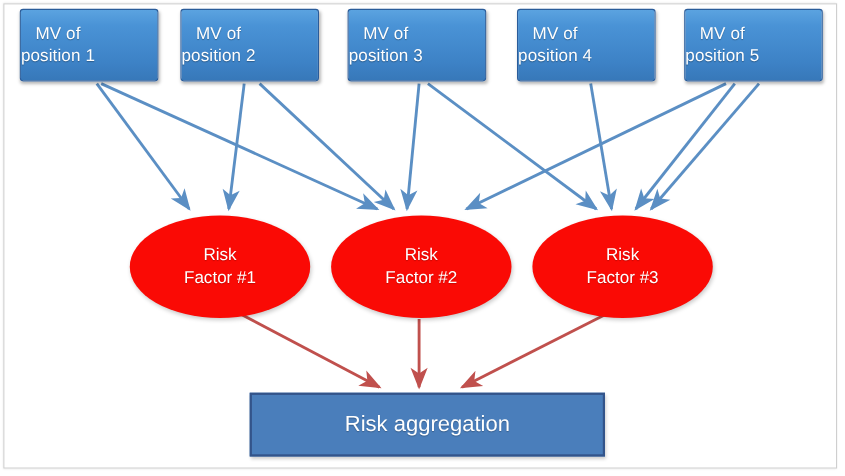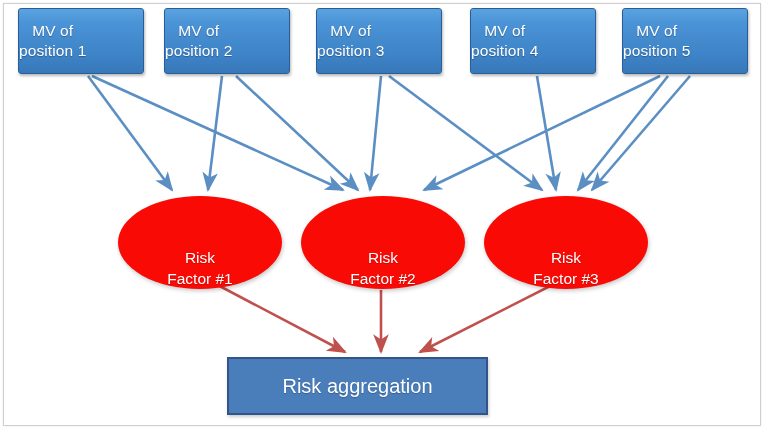--- a/index.html
+++ b/index.html
@@ -57,37 +57,37 @@
 
   
   .rf-ellipse {
     position: absolute;
     width: 164px;
     height: 93px;
     border-radius: 50%;
     background: #fa0a05;
     color: #ffffff;
     display: flex;
-    align-items: flex-end;
+    align-items: center;
     justify-content: center;
     text-align: center;
     font-size: 15.5px;
     line-height: 1.32;
     text-shadow: 0 1px 1px rgba(0,0,0,0.22);
     box-shadow: 1px 2px 4px rgba(0,0,0,0.22);
     box-sizing: border-box;
   }
   .rf-ellipse .rf-label { white-space: pre-line; }
 
   
   #agg-box {
     position: absolute;
     left: 227px;
     top: 357px;
-    width: 261px;
+    width: 323px;
     height: 58px;
     background: #4a7ebb;
     border: 2px solid #33548a;
     color: #ffffff;
     display: flex;
     align-items: center;
     justify-content: center;
     font-size: 20px;
     text-shadow: 0 1px 1px rgba(0,0,0,0.25);
     box-shadow: 1px 2px 3px rgba(0,0,0,0.20);

